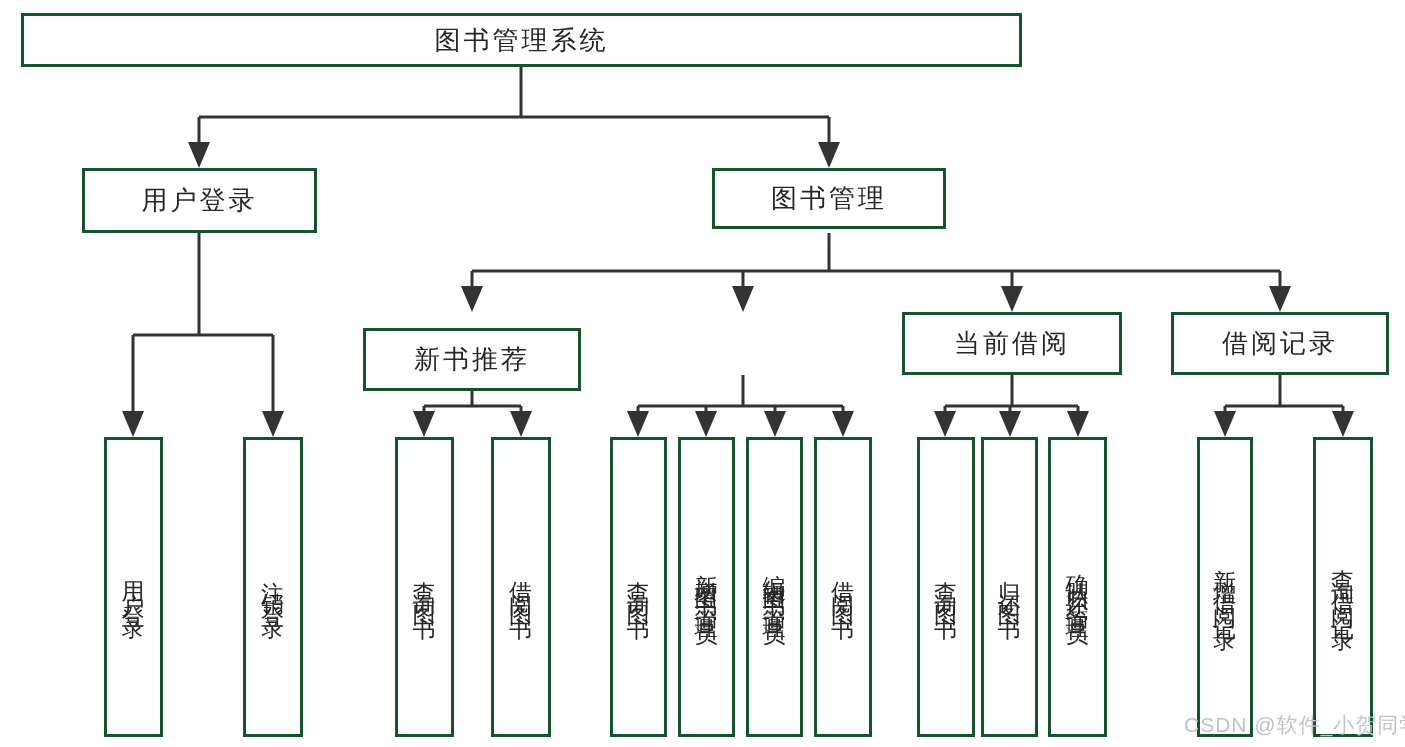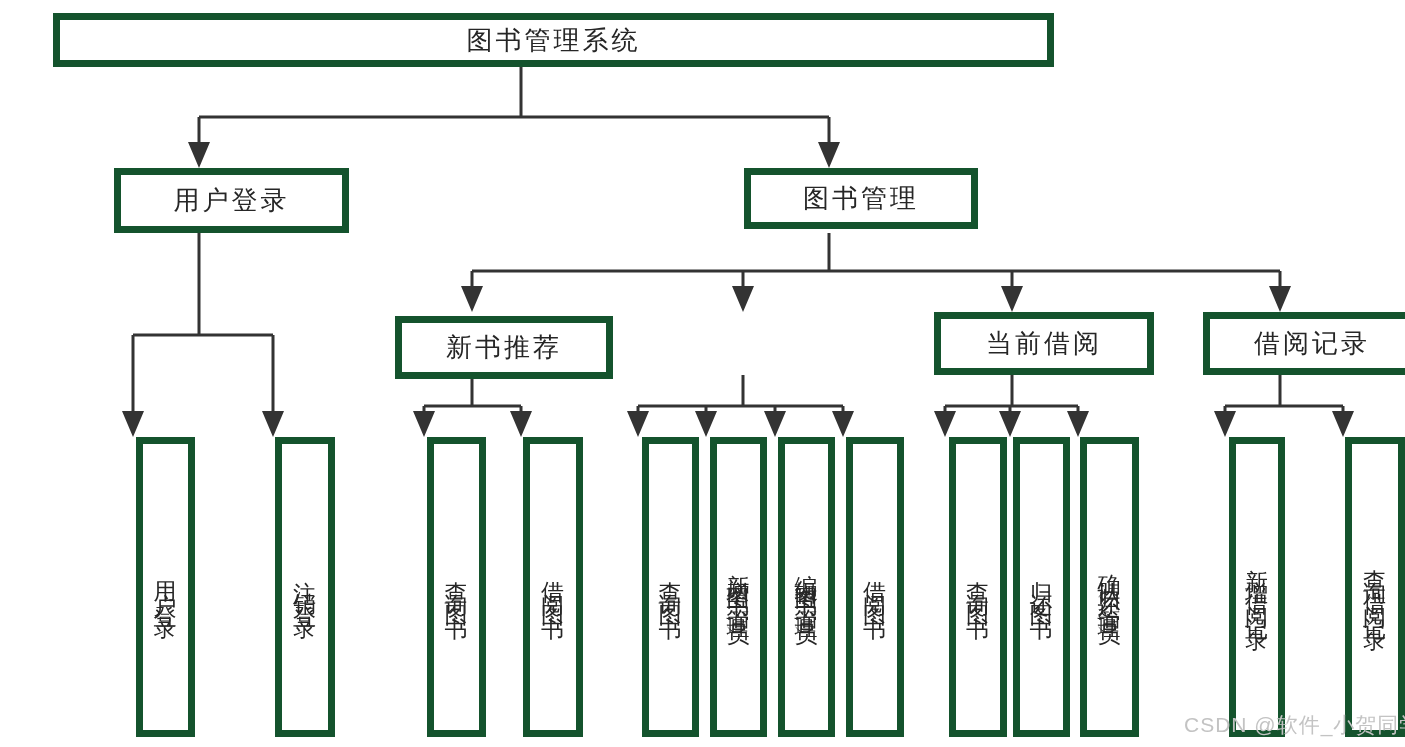--- a/index.html
+++ b/index.html
@@ -18,29 +18,28 @@
   svg.connectors {
     position: absolute;
     left: 0;
     top: 0;
     width: 1405px;
     height: 747px;
   }
   .node {
     position: absolute;
     box-sizing: border-box;
-    border: 7px solid #14532d;
+    border: 3px solid #14532d;
     background: #ffffff;
     color: #262626;
     display: flex;
     align-items: center;
     justify-content: center;
     text-align: center;
     z-index: 2;
-    margin-left: 32px;
   }
   .node.h {
     font-size: 26px;
     letter-spacing: 3px;
     white-space: nowrap;
   }
   .node.v {
     writing-mode: vertical-lr;
     text-orientation: mixed;
     font-size: 23px;
@@ -84,21 +83,21 @@
              M934 411 L956 411 L945 437 Z  M999 411 L1021 411 L1010 437 Z
              M1067 411 L1089 411 L1078 437 Z  M1214 411 L1236 411 L1225 437 Z
              M1332 411 L1354 411 L1343 437 Z"></path>
   </svg>
 
   <div class="node h" style="left:21px; top:13px; width:1001px; height:54px;">图书管理系统</div>
 
   <div class="node h" style="left:82px; top:168px; width:235px; height:65px;">用户登录</div>
   <div class="node h" style="left:712px; top:168px; width:234px; height:61px;">图书管理</div>
 
-  <div class="node h" style="left:363px; top:316px; width:218px; height:63px;">新书推荐</div>
+  <div class="node h" style="left:363px; top:328px; width:218px; height:63px;">新书推荐</div>
   <div class="node h" style="left:902px; top:312px; width:220px; height:63px;">当前借阅</div>
   <div class="node h" style="left:1171px; top:312px; width:218px; height:63px;">借阅记录</div>
 
   <div class="node v" style="left:104px; top:437px; width:59px; height:300px;">用户登录</div>
   <div class="node v" style="left:243px; top:437px; width:60px; height:300px;">注销登录</div>
 
   <div class="node v" style="left:395px; top:437px; width:59px; height:300px;">查询图书</div>
   <div class="node v" style="left:491px; top:437px; width:60px; height:300px;">借阅图书</div>
 
   <div class="node v" style="left:610px; top:437px; width:57px; height:300px;">查询图书</div>

